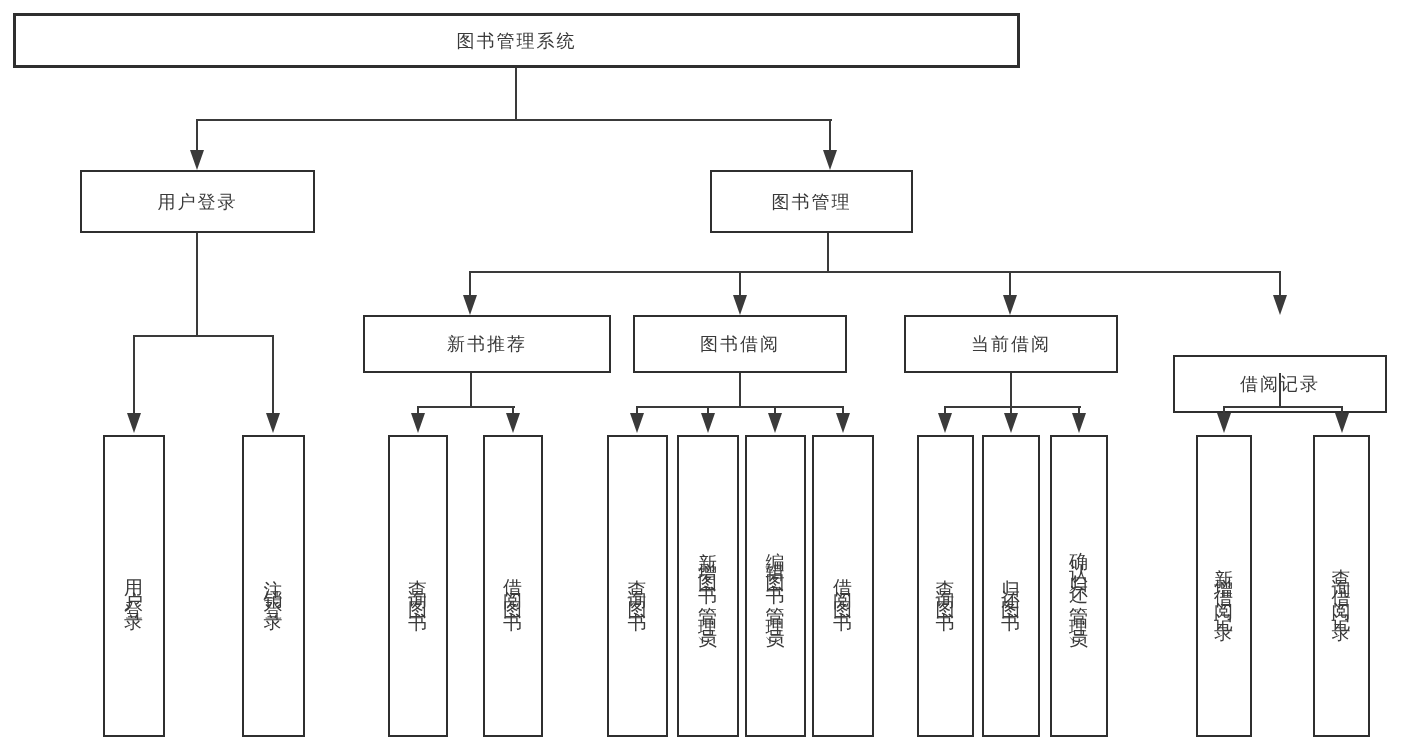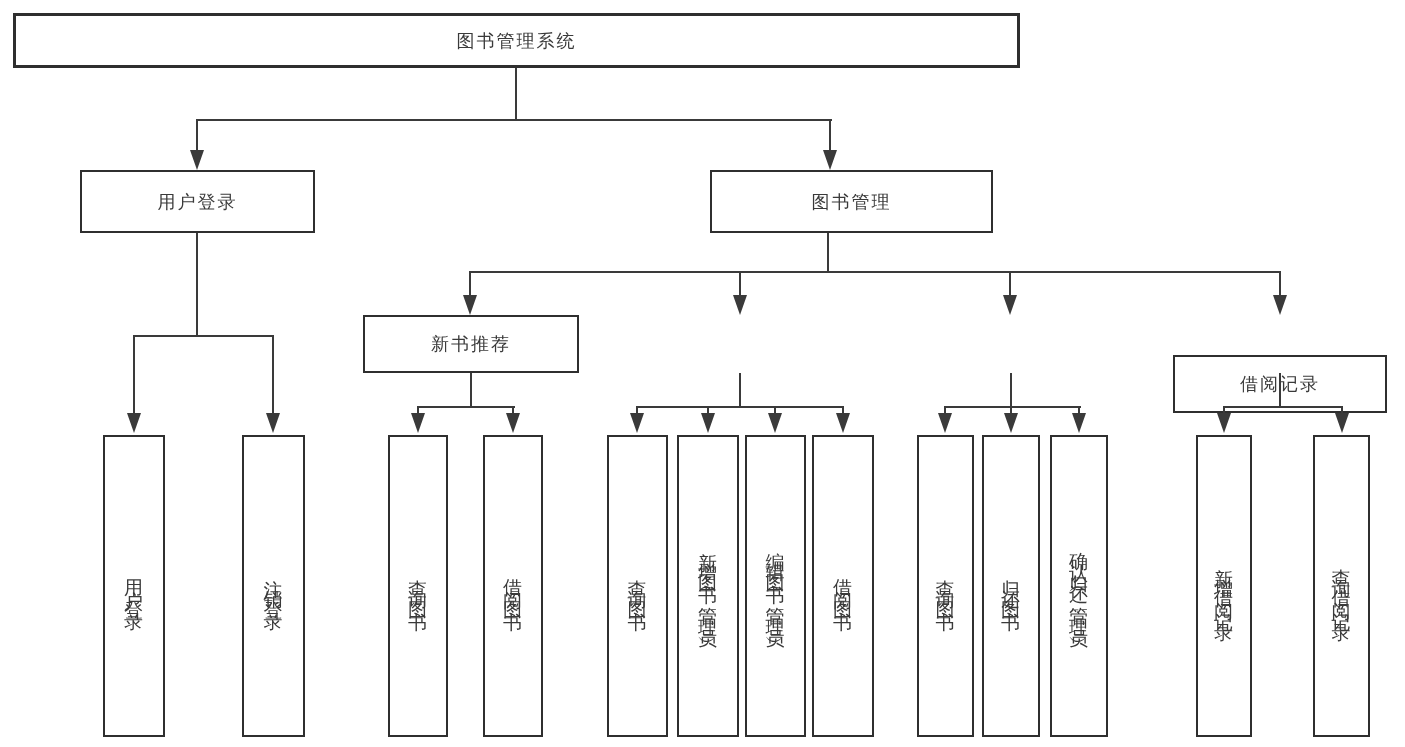--- a/index.html
+++ b/index.html
@@ -43,21 +43,21 @@
   <div class="vline" style="left:515px; top:68px; height:53px;"></div>
   <div class="hline" style="left:196px; top:119px; width:636px;"></div>
   <div class="vline" style="left:196px; top:119px; height:33px;"></div>
   <div class="vline" style="left:829px; top:119px; height:33px;"></div>
   <div class="arrowhead" style="left:190px; top:150px;"></div>
   <div class="arrowhead" style="left:823px; top:150px;"></div>
 
   <div class="box hbox" style="left:80px; top:170px; width:235px; height:63px;">
     <span>用户登录</span>
   </div>
-  <div class="box hbox" style="left:710px; top:170px; width:283px; height:63px;">
+  <div class="box hbox" style="left:710px; top:170px; width:203px; height:63px;">
     <span>图书管理</span>
   </div>
 
   <div class="vline" style="left:196px; top:233px; height:104px;"></div>
   <div class="hline" style="left:133px; top:335px; width:141px;"></div>
   <div class="vline" style="left:133px; top:335px; height:80px;"></div>
   <div class="vline" style="left:272px; top:335px; height:80px;"></div>
   <div class="arrowhead" style="left:127px; top:413px;"></div>
   <div class="arrowhead" style="left:266px; top:413px;"></div>
 
@@ -65,22 +65,28 @@
   <div class="hline" style="left:469px; top:271px; width:812px;"></div>
   <div class="vline" style="left:469px; top:271px; height:27px;"></div>
   <div class="vline" style="left:739px; top:271px; height:27px;"></div>
   <div class="vline" style="left:1009px; top:271px; height:27px;"></div>
   <div class="vline" style="left:1279px; top:271px; height:27px;"></div>
   <div class="arrowhead" style="left:463px; top:295px;"></div>
   <div class="arrowhead" style="left:733px; top:295px;"></div>
   <div class="arrowhead" style="left:1003px; top:295px;"></div>
   <div class="arrowhead" style="left:1273px; top:295px;"></div>
 
-  <div class="box hbox" style="left:363px; top:315px; width:216px; height:58px;">
+  <div class="box hbox" style="left:363px; top:315px; width:248px; height:58px;">
     <span>新书推荐</span>
+  </div>
+  <div class="box hbox" style="left:633px; top:315px; width:214px; height:58px;">
+    <span>图书借阅</span>
+  </div>
+  <div class="box hbox" style="left:904px; top:315px; width:214px; height:58px;">
+    <span>当前借阅</span>
   </div>
   <div class="box hbox" style="left:1173px; top:315px; width:214px; height:58px;margin-top:40px;">
     <span>借阅记录</span>
   </div>
 
   <div class="vline" style="left:470px; top:373px; height:35px;"></div>
   <div class="hline" style="left:417px; top:406px; width:98px;"></div>
   <div class="vline" style="left:417px; top:406px; height:10px;"></div>
   <div class="vline" style="left:512px; top:406px; height:10px;"></div>
   <div class="arrowhead" style="left:411px; top:413px;"></div>

